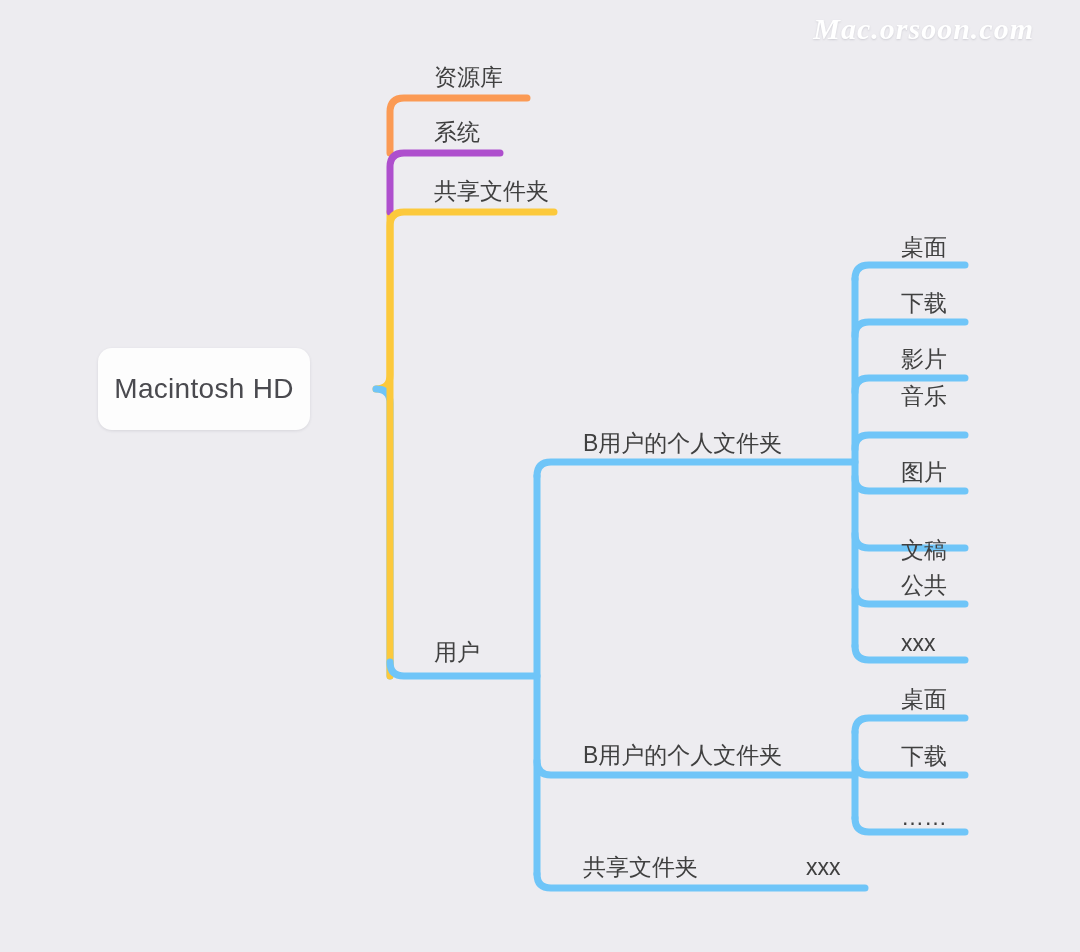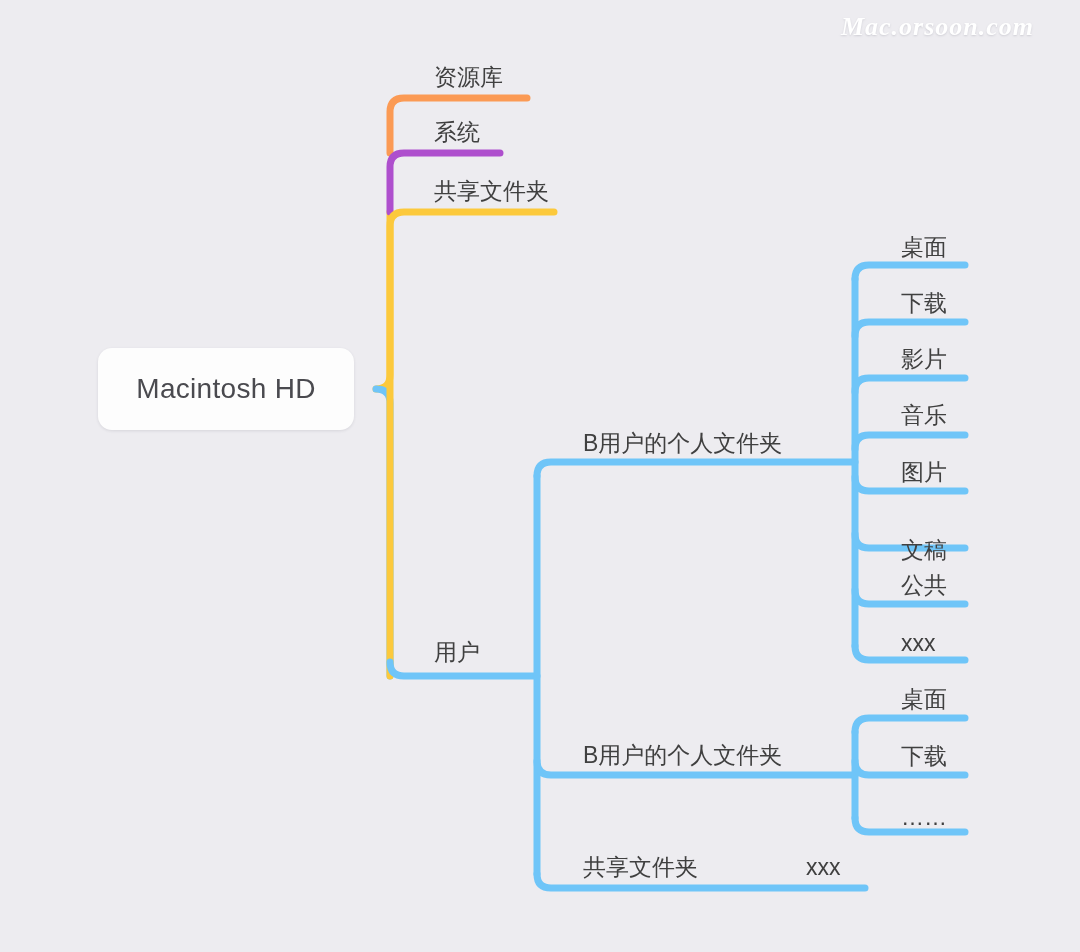--- a/index.html
+++ b/index.html
@@ -32,21 +32,21 @@
     color: #404040;
     font-size: 23px;
     line-height: 1;
     white-space: nowrap;
     font-family: "Liberation Sans", "DejaVu Sans", sans-serif;
   }
   #root-node {
     position: absolute;
     left: 98px;
     top: 348px;
-    width: 256px;
+    width: 212px;
     height: 82px;
     background: #fdfdfd;
     border-radius: 14px;
     box-shadow: 0 1px 3px rgba(60,60,70,0.12);
     display: flex;
     align-items: center;
     justify-content: center;
   }
   #root-node-label {
     color: #4a4a4f;
@@ -54,21 +54,21 @@
     letter-spacing: 0.3px;
     white-space: nowrap;
   }
   #watermark {
     position: absolute;
     right: 46px;
     top: 12px;
     font-family: "Liberation Serif", "DejaVu Serif", serif;
     font-style: italic;
     font-weight: bold;
-    font-size: 26px;
+    font-size: 30px;
     color: #ffffff;
     letter-spacing: 1px;
     text-shadow: 0 1px 2px rgba(150,150,160,0.35);
     user-select: none;
   }
 </style>
 </head>
 <body>
 
 <div id="mindmap-root">
@@ -107,21 +107,21 @@
 
   <div id="labels-layer">
       <div class="node-label" style="left: 434px; top: 66px;">资源库</div>
       <div class="node-label" style="left: 434px; top: 121px;">系统</div>
       <div class="node-label" style="left: 434px; top: 180px;">共享文件夹</div>
       <div class="node-label" style="left: 434px; top: 641px;">用户</div>
       <div class="node-label" style="left: 583px; top: 432px;">B用户的个人文件夹</div>
       <div class="node-label" style="left: 901px; top: 236px;">桌面</div>
       <div class="node-label" style="left: 901px; top: 292px;">下载</div>
       <div class="node-label" style="left: 901px; top: 348px;">影片</div>
-      <div class="node-label" style="left: 901px; top: 404px;">音乐</div>
+      <div class="node-label" style="left: 901px; top: 385px;">音乐</div>
       <div class="node-label" style="left: 901px; top: 461px;">图片</div>
       <div class="node-label" style="left: 901px; top: 518px; margin-top: 21px;">文稿</div>
       <div class="node-label" style="left: 901px; top: 574px;">公共</div>
       <div class="node-label" style="left: 901px; top: 632px;">xxx</div>
       <div class="node-label" style="left: 583px; top: 744px;">B用户的个人文件夹</div>
       <div class="node-label" style="left: 901px; top: 688px;">桌面</div>
       <div class="node-label" style="left: 901px; top: 745px;">下载</div>
       <div class="node-label" style="left: 901px; top: 806px;">……</div>
       <div class="node-label" style="left: 583px; top: 856px;">共享文件夹</div>
       <div class="node-label" style="left: 806px; top: 856px;">xxx</div>

